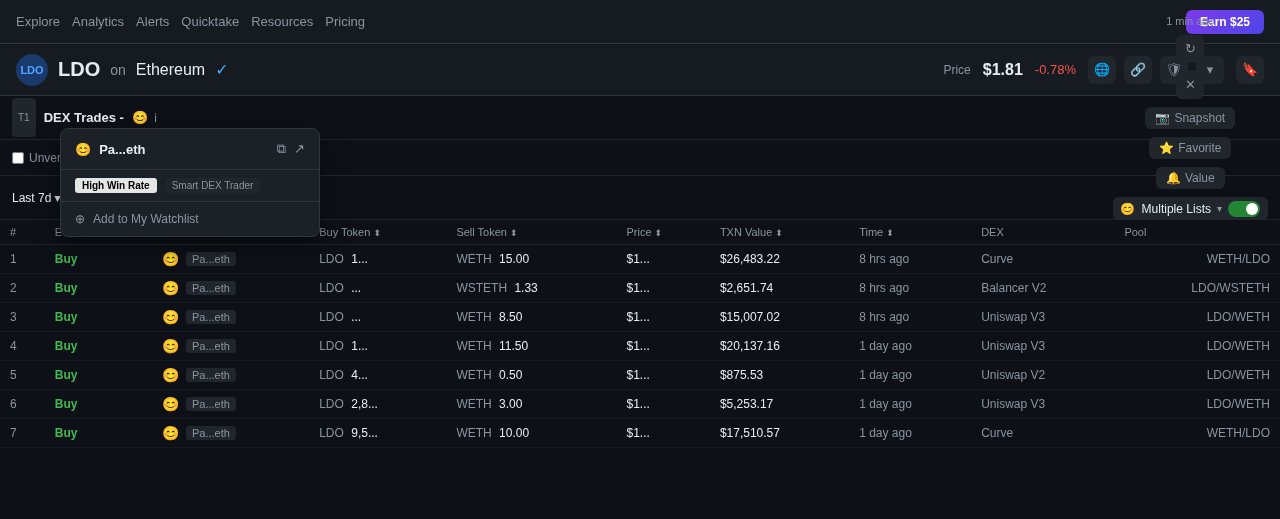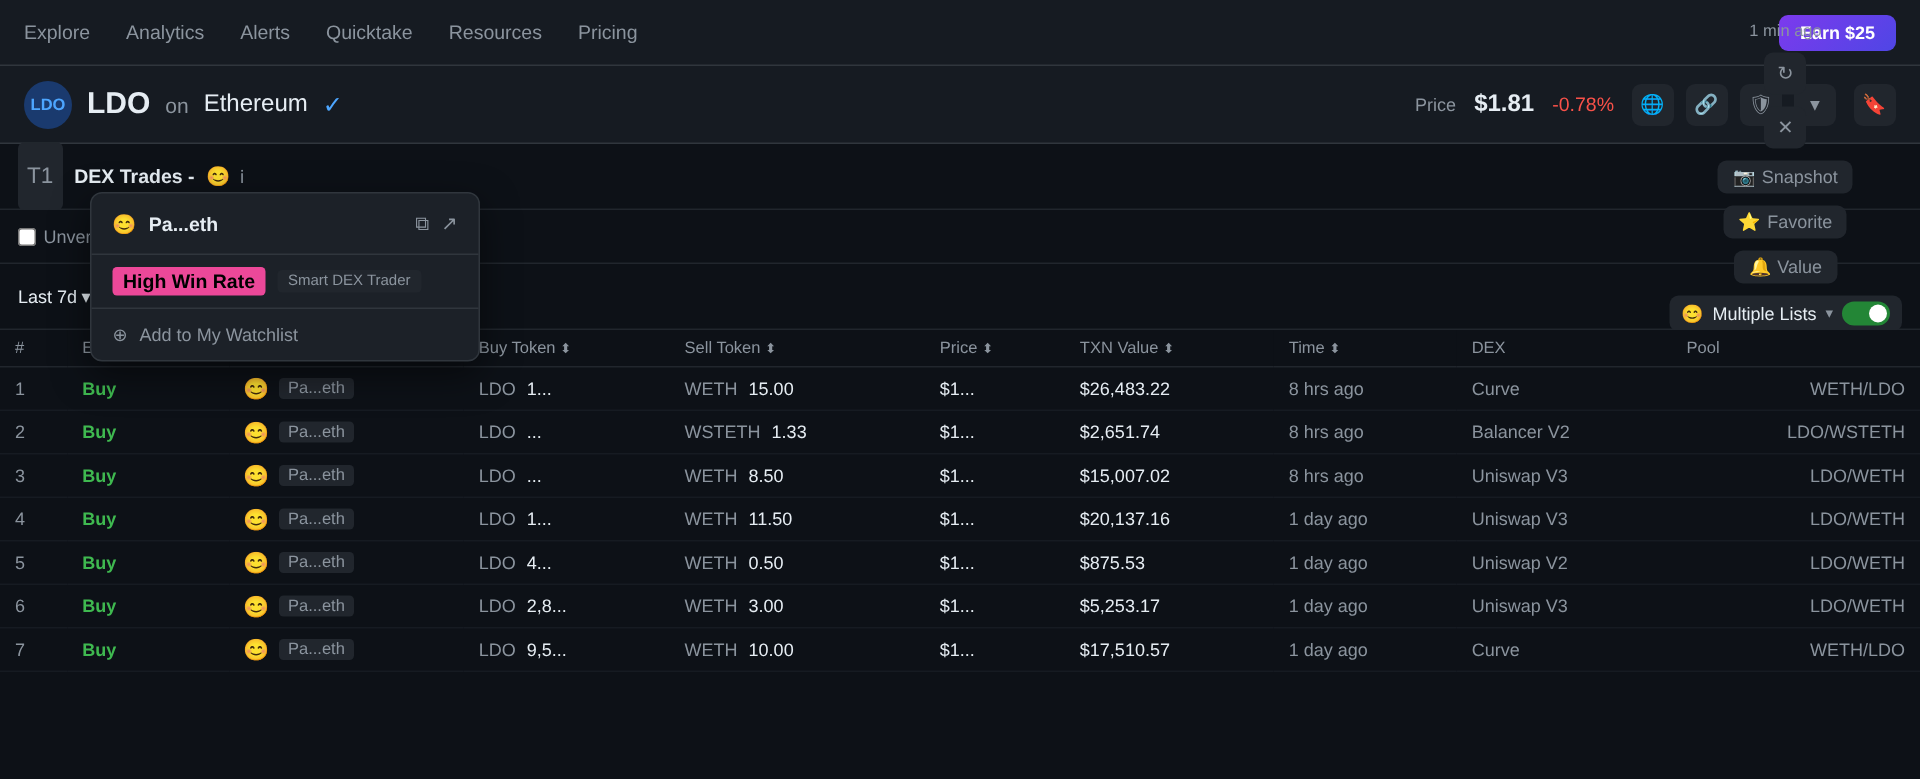--- a/index.html
+++ b/index.html
@@ -18,21 +18,21 @@
       background: #161b22;
       height: 44px;
       display: flex;
       align-items: center;
       padding: 0 16px;
       justify-content: space-between;
       border-bottom: 1px solid #30363d;
     }
     .top-nav-left {
       display: flex;
-      gap: 24px;
+      gap: 12px;
     }
     .nav-item {
       color: #8b949e;
       cursor: pointer;
       font-size: 13px;
       padding: 4px 0;
     }
     .earn-btn {
       background: linear-gradient(135deg, #7c3aed, #4f46e5);
       color: #fff;
@@ -125,21 +125,21 @@
       position: relative;
     }
     .toolbar-left {
       display: flex;
       align-items: center;
       gap: 8px;
     }
     .t1-badge {
       background: #21262d;
       color: #8b949e;
-      font-size: 15px;
+      font-size: 10px;
       padding: 14px 6px;
       border-radius: 4px;
     }
     .section-title {
       font-size: 13px;
       font-weight: 600;
       color: #e6edf3;
     }
     .toolbar-icons {
       display: flex;
@@ -358,23 +358,23 @@
       cursor: pointer;
       font-size: 13px;
     }
     .tag-row {
       padding: 8px 14px;
       display: flex;
       align-items: center;
       gap: 8px;
     }
     .tag {
-      background: #ec4899;
+      background: #e5e5e5;
       color: #000;
-      font-size: 13px;
+      font-size: 10px;
       padding: 2px 7px;
       border-radius: 3px;
       font-weight: 700;
     }
     .tag-secondary {
       background: #21262d;
       color: #8b949e;
       font-size: 10px;
       padding: 2px 7px;
       border-radius: 3px;

